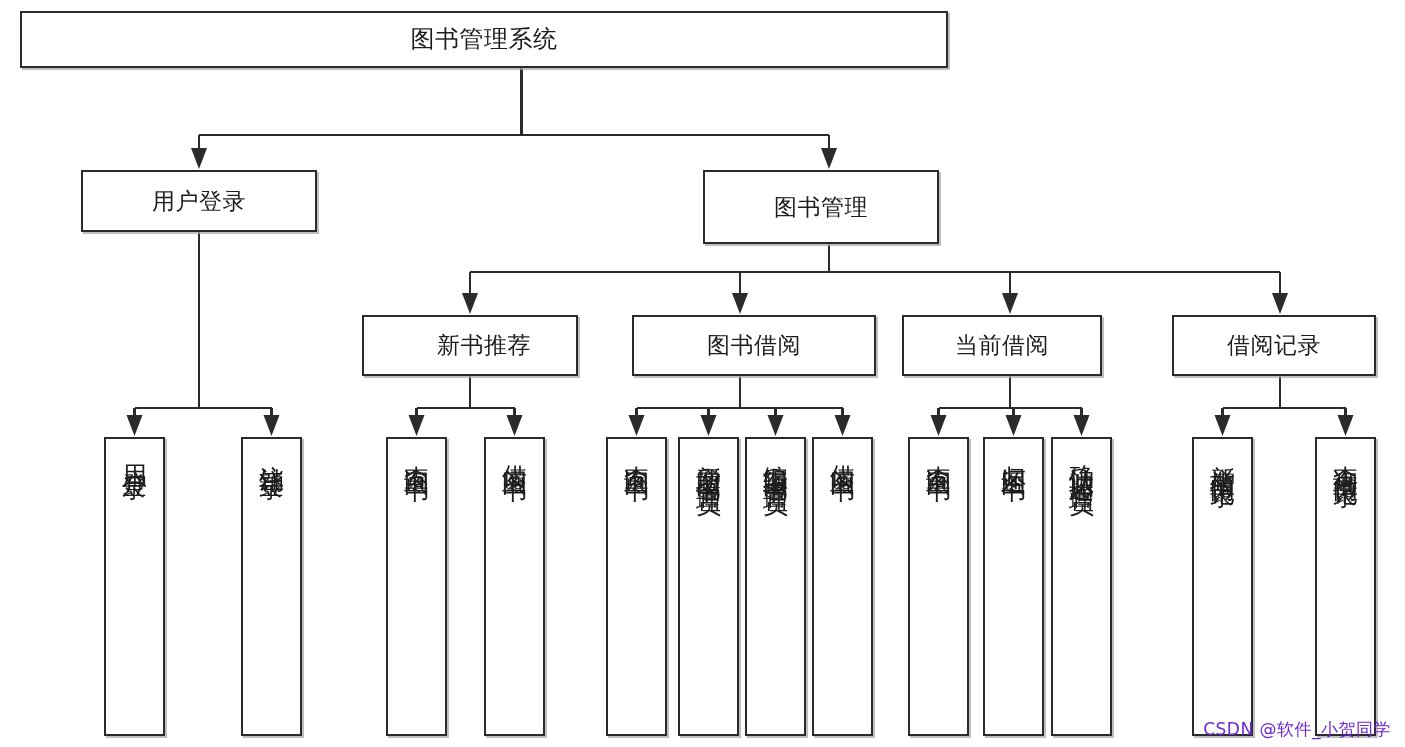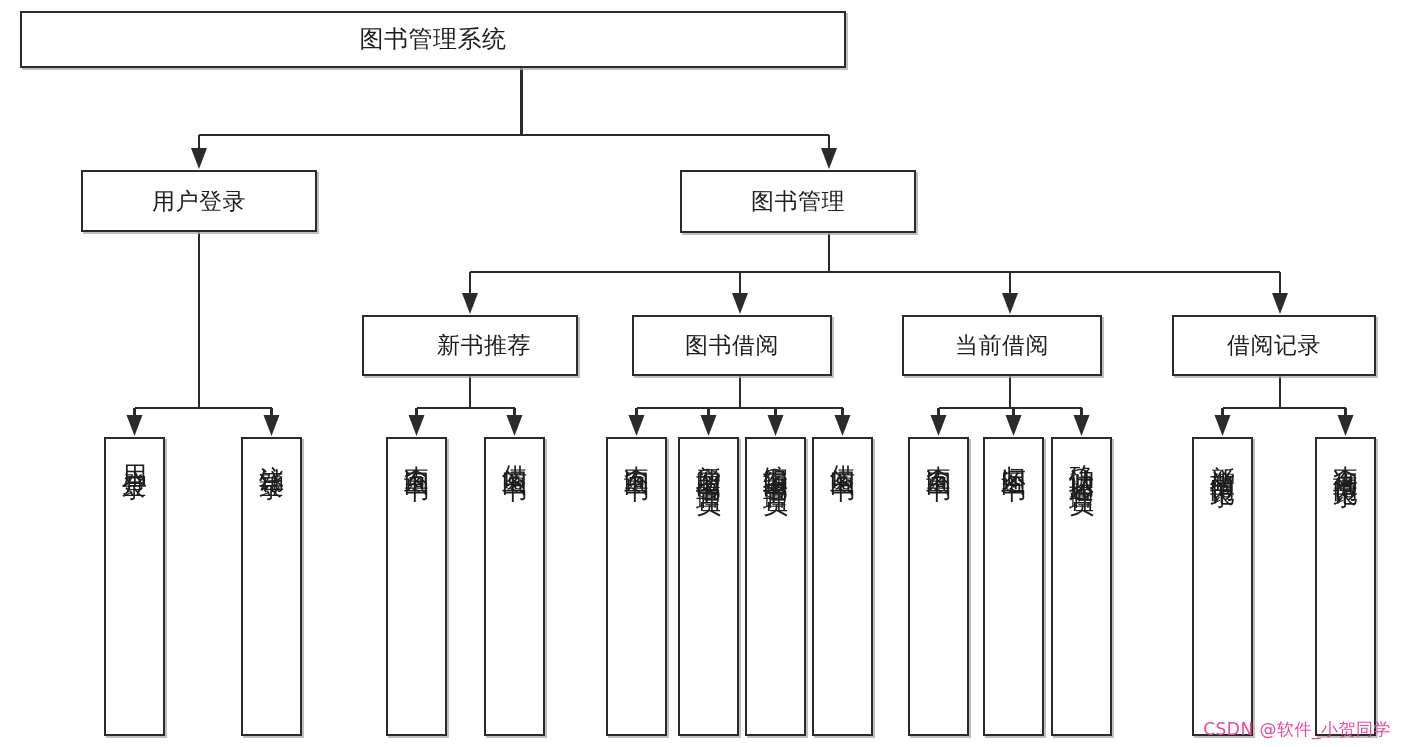--- a/index.html
+++ b/index.html
@@ -63,21 +63,21 @@
     top: 0;
     width: 1405px;
     height: 747px;
     pointer-events: none;
   }
   #watermark {
     position: absolute;
     right: 14px;
     bottom: 6px;
     font-size: 17px;
-    color: #ec4899;
+    color: #6d28d9;
     font-family: "DejaVu Sans", "Liberation Sans", sans-serif;
     white-space: nowrap;
     letter-spacing: 0.5px;
   }
 </style>
 </head>
 <body>
 
 <div id="diagram-root">
   <svg id="edge-layer" viewBox="0 0 1405 747" width="1405" height="747">
@@ -128,33 +128,33 @@
       <line x1="1081.5" y1="408" x2="1081.5" y2="417" stroke="#2b2b2b" stroke-width="2.4" shape-rendering="crispEdges"></line>
       <polygon points="1073.5,415 1089.5,415 1081.5,436" fill="#2b2b2b"></polygon>
       <line x1="1280" y1="376" x2="1280" y2="408" stroke="#2b2b2b" stroke-width="2.4" shape-rendering="crispEdges"></line>
       <line x1="1222.5" y1="408" x2="1345.5" y2="408" stroke="#2b2b2b" stroke-width="2.4" shape-rendering="crispEdges"></line>
       <line x1="1222.5" y1="408" x2="1222.5" y2="417" stroke="#2b2b2b" stroke-width="2.4" shape-rendering="crispEdges"></line>
       <polygon points="1214.5,415 1230.5,415 1222.5,436" fill="#2b2b2b"></polygon>
       <line x1="1345.5" y1="408" x2="1345.5" y2="417" stroke="#2b2b2b" stroke-width="2.4" shape-rendering="crispEdges"></line>
       <polygon points="1337.5,415 1353.5,415 1345.5,436" fill="#2b2b2b"></polygon>
     </svg>
   <div id="node-layer">
-      <div class="node horizontal root" style="left: 20px; top: 11px; width: 826px; height: 57px;">
+      <div class="node horizontal root" style="left: 20px; top: 11px; width: 928px; height: 57px;">
         <div class="node-label">图书管理系统</div>
       </div>
       <div class="node horizontal" style="left: 81px; top: 170px; width: 236px; height: 62px;">
         <div class="node-label">用户登录</div>
       </div>
-      <div class="node horizontal" style="left: 680px; top: 170px; width: 236px; height: 63px;">
+      <div class="node horizontal" style="left: 703px; top: 170px; width: 236px; height: 74px;">
         <div class="node-label">图书管理</div>
       </div>
       <div class="node horizontal" style="left: 362px; top: 315px; width: 216px; height: 61px; padding-left: 28px;">
         <div class="node-label">新书推荐</div>
       </div>
-      <div class="node horizontal" style="left: 632px; top: 315px; width: 200px; height: 61px;">
+      <div class="node horizontal" style="left: 632px; top: 315px; width: 244px; height: 61px;">
         <div class="node-label">图书借阅</div>
       </div>
       <div class="node horizontal" style="left: 902px; top: 315px; width: 200px; height: 61px;">
         <div class="node-label">当前借阅</div>
       </div>
       <div class="node horizontal" style="left: 1172px; top: 315px; width: 204px; height: 61px;">
         <div class="node-label">借阅记录</div>
       </div>
       <div class="node vertical" style="left: 104px; top: 437px; width: 61px; height: 299px;">
         <div class="node-label">用户登录</div>

